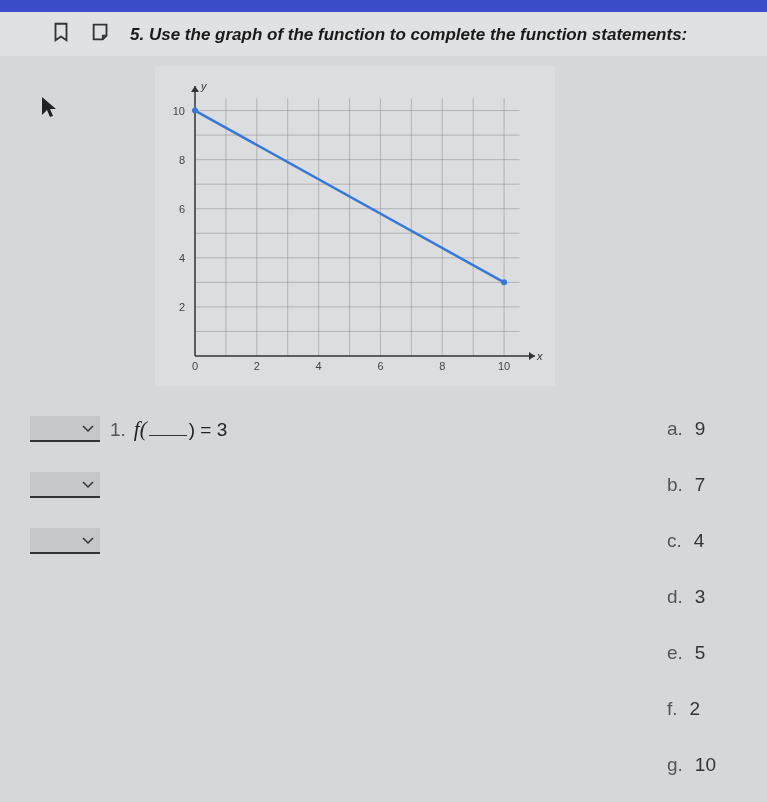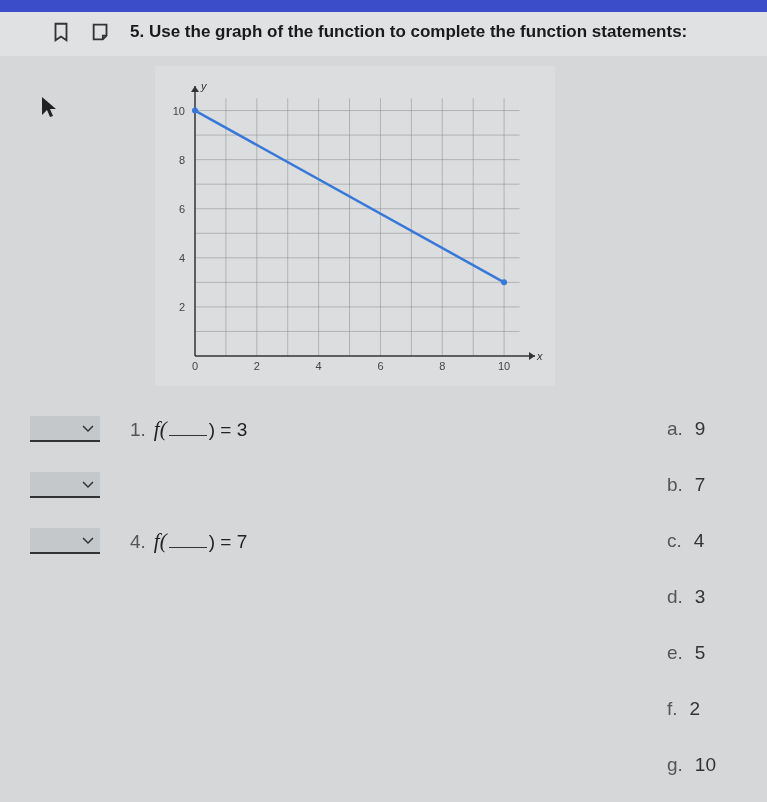--- a/index.html
+++ b/index.html
@@ -11,24 +11,25 @@
       position: relative;
       overflow: hidden;
     }
     .top-bar {
       height: 12px;
       background: #3c4dc9;
       width: 100%;
     }
     .header-area {
       display: flex;
-      align-items: flex-start;
+      align-items: center;
       padding: 8px 20px 8px 50px;
       background: #e0e1e3;
       gap: 18px;
+      font-style: italic;
     }
     .bookmark-icon svg, .note-icon svg {
       width: 22px;
       height: 24px;
     }
     .question-text {
       font-size: 17px;
       font-weight: bold;
       color: #1a1a1a;
       margin-top: 2px;
@@ -83,21 +84,20 @@
       padding-right: 6px;
       cursor: pointer;
     }
     .chevron-down svg {
       width: 12px;
       height: 8px;
     }
     .q-label {
       font-size: 19px;
       color: #222;
-      margin-left: 20px;
     }
     .q-label .num { color: #555; margin-right: 8px; }
     .blank {
       display: inline-block;
       border-bottom: 1.5px solid #333;
       width: 38px;
       vertical-align: baseline;
       margin: 0 2px;
     }
     .blank-long {
@@ -212,21 +212,20 @@
               <path d="M1 1 L6 6 L11 1" stroke="#333" stroke-width="1.5" fill="none"></path>
             </svg></span>
         </div>
       </div>
       <div class="question-row">
         <div class="dropdown-box">
           <span class="chevron-down"><svg viewBox="0 0 12 8">
               <path d="M1 1 L6 6 L11 1" stroke="#333" stroke-width="1.5" fill="none"></path>
             </svg></span>
         </div>
-        <div class="q-label"><span class="num">4.</span><span class="italic-f"><i>f</i>(</span><span class="blank"></span><span>) = 7</span></div>
       </div>
     </div>
   <div class="answers-col" id="answers-col">
       <div class="answer-row">
         <span class="letter">a.</span>
         <span>9</span>
       </div>
       <div class="answer-row">
         <span class="letter">b.</span>
         <span>7</span>

